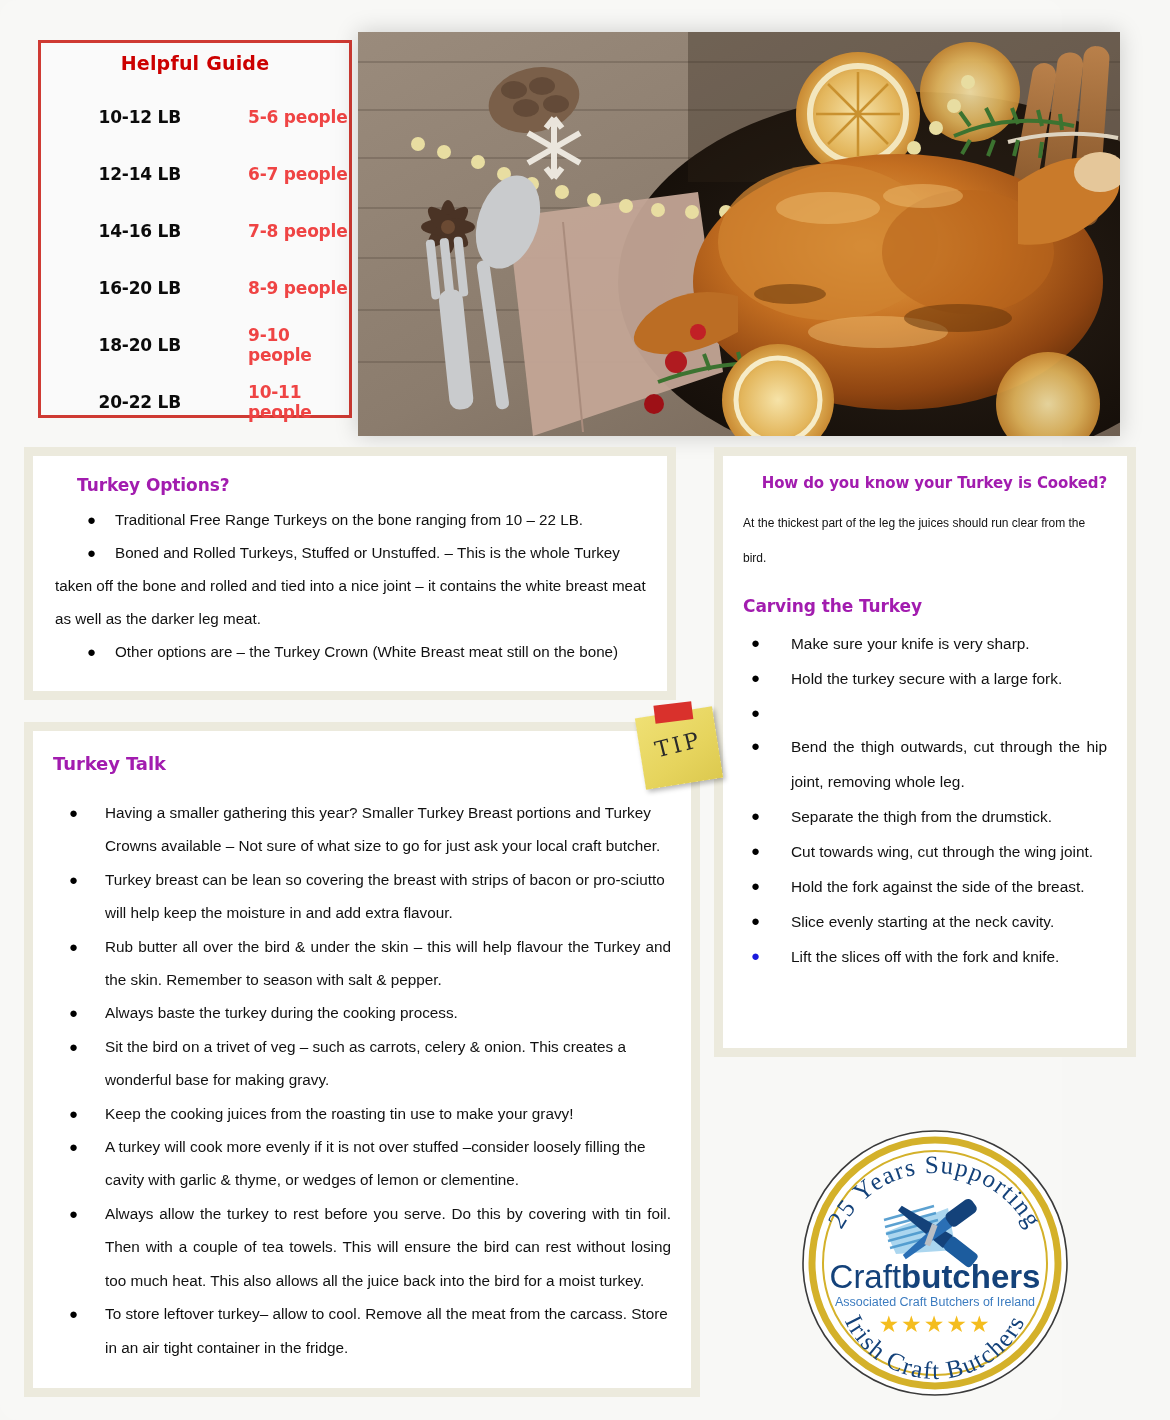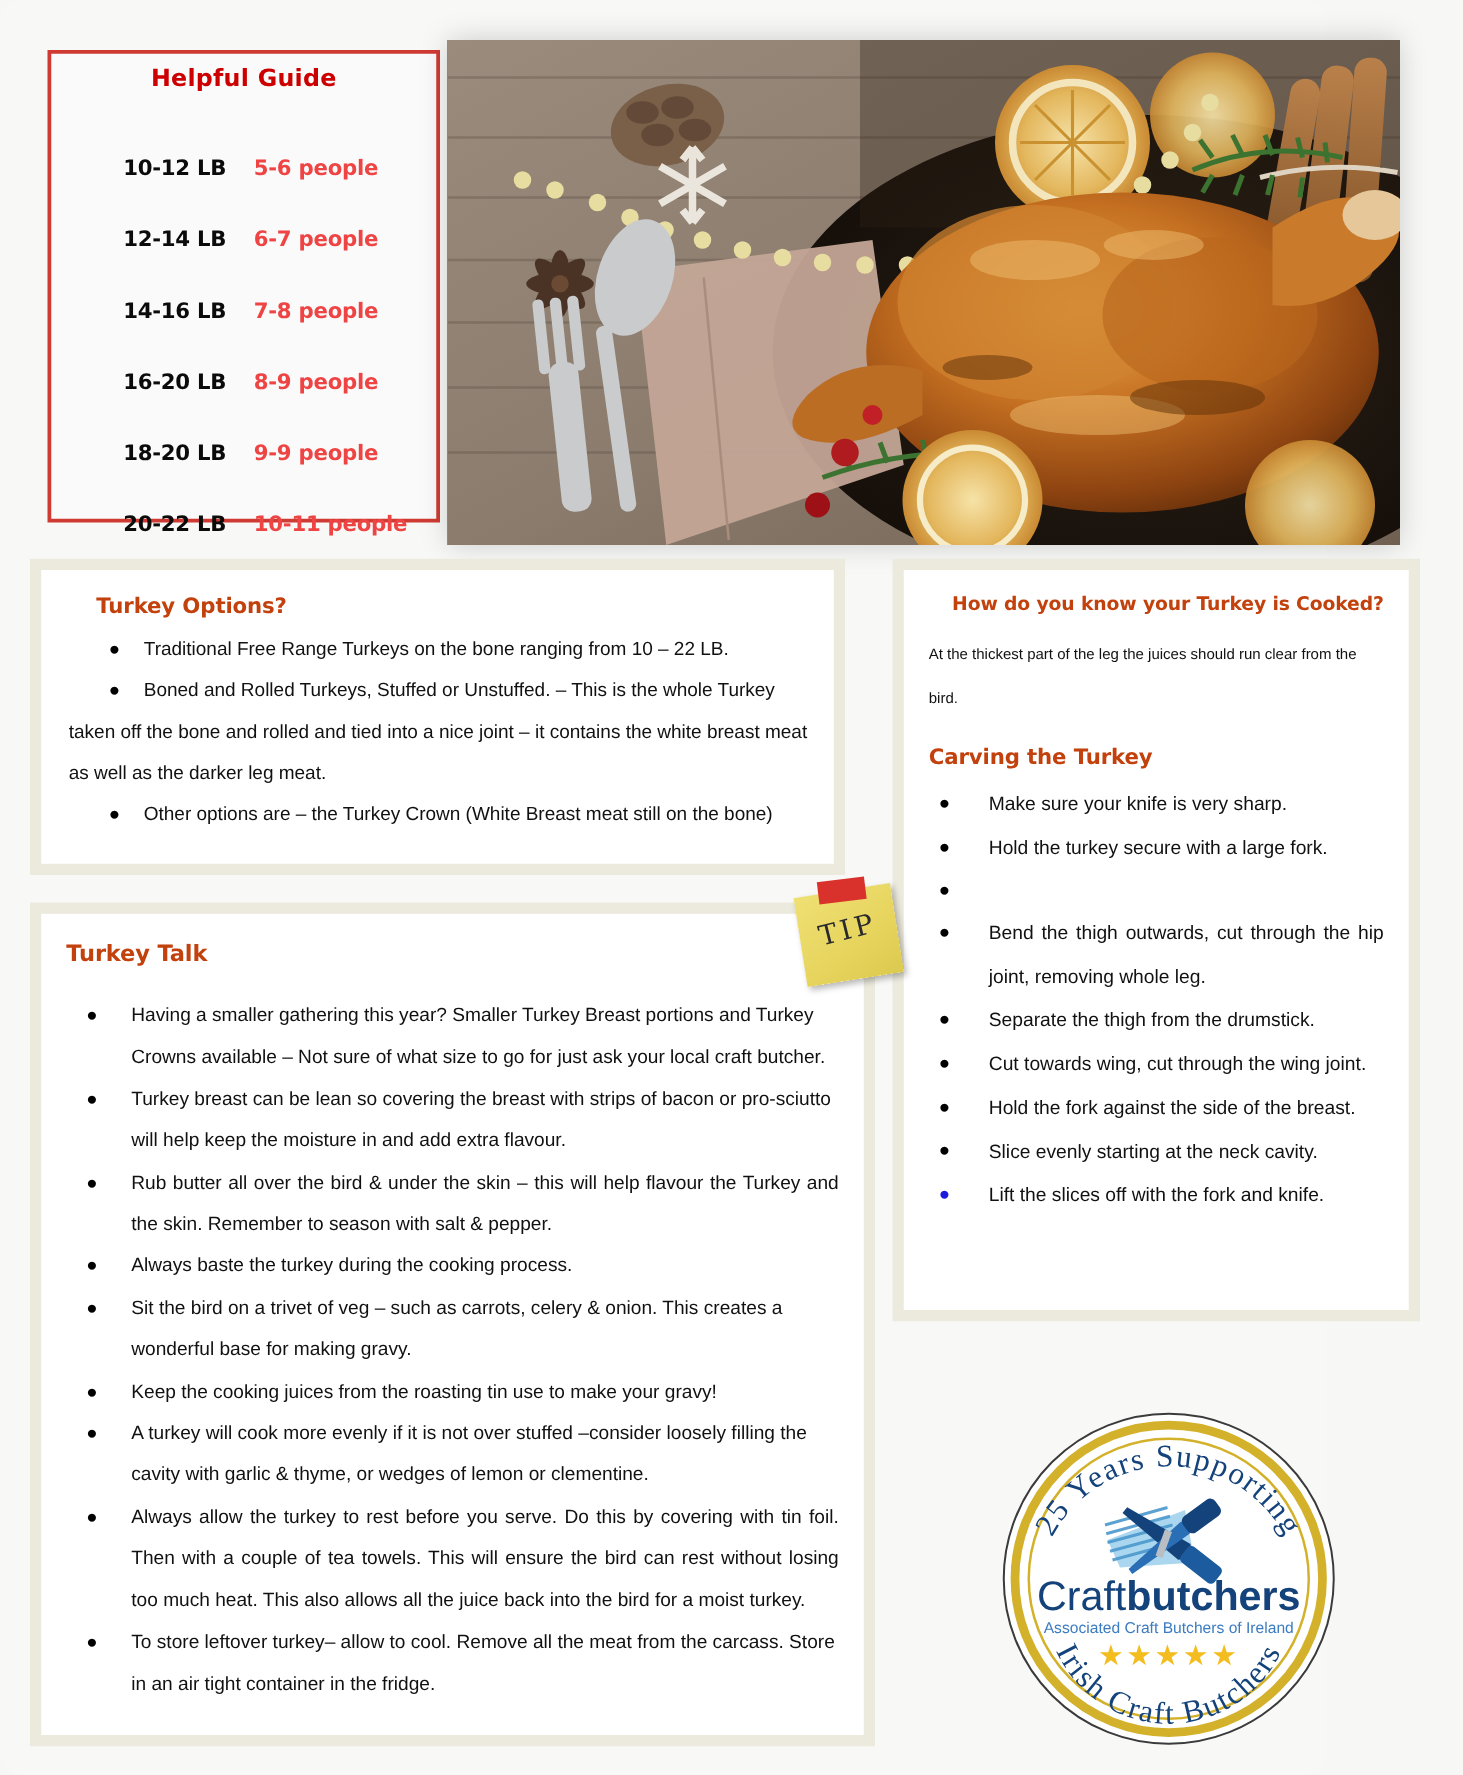--- a/index.html
+++ b/index.html
@@ -15,21 +15,21 @@
   .guide-box {
     position: absolute; left: 38px; top: 40px; width: 314px; height: 378px;
     border: 3px solid #cf3a33; background: #fafafa;
   }
   .guide-title {
     text-align: center; color: #cc0000; font-weight: 800;
     font-size: 19px; letter-spacing: 0.2px; margin-top: 9px;
     font-family: "DejaVu Sans", sans-serif;
   }
   .guide-rows { margin-top: 14px; }
-  .guide-row { display: flex; height: 57px; align-items: flex-end; }
+  .guide-row { display: flex; height: 57px; align-items: center; gap: 45px; }
   .guide-lb {
     width: 152px; text-align: right; padding-right: 12px;
     font-weight: 800; font-size: 17px; color: #0b0b0b;
     font-family: "DejaVu Sans", sans-serif; letter-spacing: -0.2px;
   }
   .guide-people {
     flex: 1; text-align: left; padding-left: 10px;
     font-weight: 800; font-size: 17px; color: #ef4444;
     font-family: "DejaVu Sans", sans-serif; letter-spacing: -0.2px;
   }
@@ -44,21 +44,21 @@
 
   
   .card-outer { position: absolute; background: #eceadd; padding: 9px; }
   .card-inner { background: #ffffff; width: 100%; height: 100%; padding: 14px 20px; overflow: hidden; }
 
   .opts-outer  { left: 24px;  top: 447px;  width: 652px; height: 253px; }
   .talk-outer  { left: 24px;  top: 722px;  width: 676px; height: 675px; }
   .cook-outer  { left: 714px; top: 447px;  width: 422px; height: 610px; }
 
   .sec-head {
-    color: #c2410c; font-weight: 800; font-size: 17px;
+    color: #a21caf; font-weight: 800; font-size: 17px;
     font-family: "DejaVu Sans", sans-serif; letter-spacing: -0.1px;
   }
   .opts-head { margin: 5px 0 8px 24px; }
   .talk-head { margin: 8px 0 22px 0px; font-size: 18px; }
   .cook-head { margin: 4px 0 0 0px; font-size: 15px; text-align: right; }
   .carve-head { margin: 20px 0 10px 0px; font-size: 17px; }
 
   .body-txt {
     font-family: "Liberation Sans", sans-serif;
     color: #111; font-size: 15.2px; line-height: 33px;
@@ -126,21 +126,21 @@
       <div class="guide-row">
         <div class="guide-lb">14-16 LB</div>
         <div class="guide-people">7-8 people</div>
       </div>
       <div class="guide-row">
         <div class="guide-lb">16-20 LB</div>
         <div class="guide-people">8-9 people</div>
       </div>
       <div class="guide-row">
         <div class="guide-lb">18-20 LB</div>
-        <div class="guide-people">9-9 people</div>
+        <div class="guide-people">9-10 people</div>
       </div>
       <div class="guide-row">
         <div class="guide-lb">20-22 LB</div>
         <div class="guide-people">10-11 people</div>
       </div>
     </div>
   </div>
 
   <div class="hero">
     <svg viewBox="0 0 762 404" preserveAspectRatio="xMidYMid slice" aria-hidden="true">

